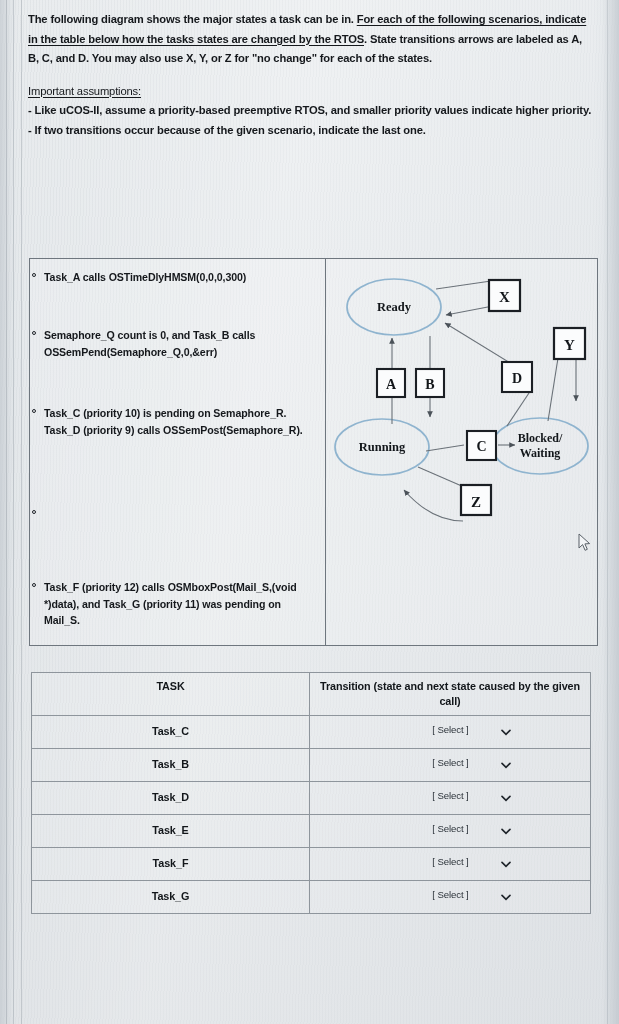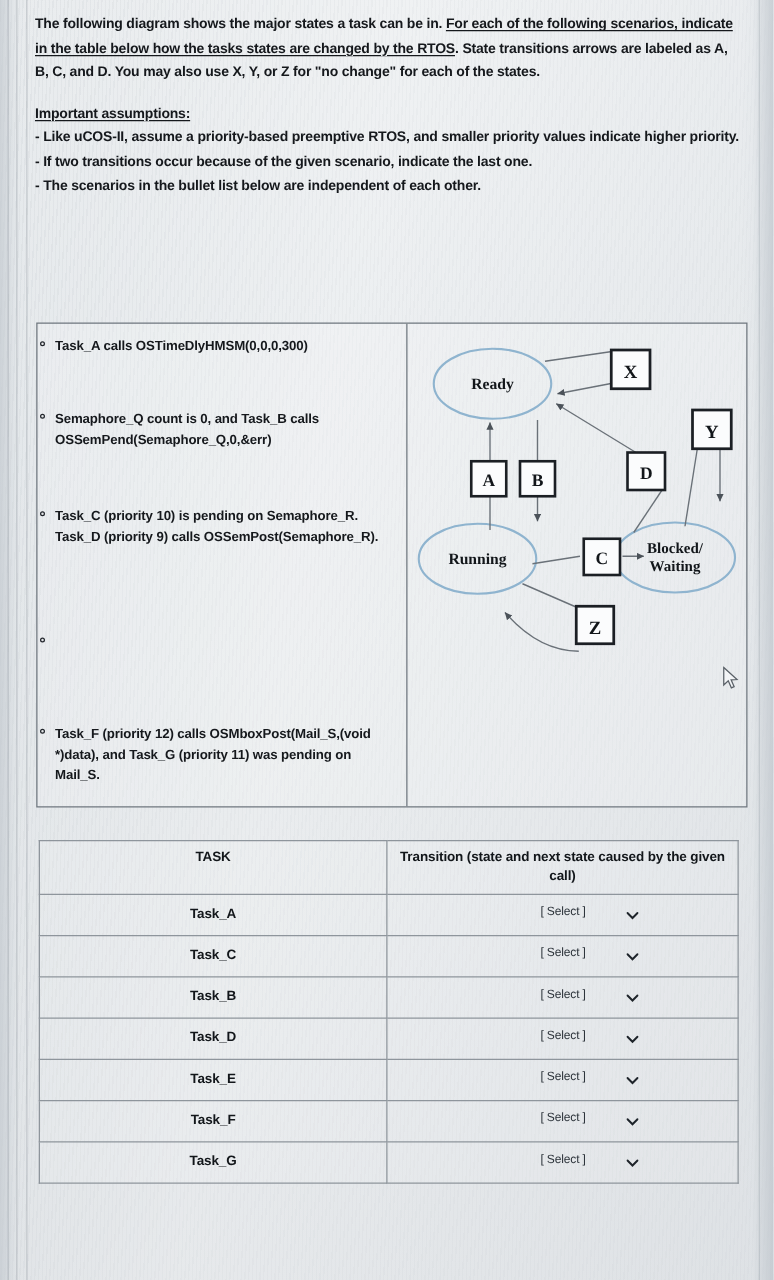--- a/index.html
+++ b/index.html
@@ -51,21 +51,21 @@
     font-size: 11.2px;
     font-weight: 700;
     line-height: 19.5px;
     letter-spacing: -0.15px;
     color: #15181c;
   }
   .prose p { margin: 0 0 0 0; }
   .prose .u { text-decoration: underline; text-underline-offset: 2px; }
   .gap { height: 13px; }
   .assume-head {
-    font-weight: 700;
+    font-weight: 400;
     text-decoration: underline;
     text-underline-offset: 2px;
   }
   .bullet-line { margin-top: 12px; }
 
   
   .panel {
     position: absolute;
     left: 29px;
     top: 258px;
@@ -207,21 +207,20 @@
   <div class="edge-line" style="left:13px;"></div>
   <div class="edge-line" style="left:21px;"></div>
   <div class="edge-line" style="right:11px; background:rgba(120,130,140,0.22);"></div>
 
   <div class="prose">
     <p><span>The following diagram shows the major states a task can be in. </span><span class="u">For each of the following scenarios, indicate in the table below how the tasks states are changed by the RTOS</span><span>. State transitions arrows are labeled as A, B, C, and D. You may also use X, Y, or Z for "no change" for each of the states.</span></p>
     <div class="gap"></div>
     <p class="assume-head">Important assumptions:</p>
     <p class="bullet-line">- Like uCOS-II, assume a priority-based preemptive RTOS, and smaller priority values indicate higher priority.</p>
     <p class="bullet-line">- If two transitions occur because of the given scenario, indicate the last one.</p>
-    <p class="bullet-line">- The scenarios in the bullet list below are independent of each other.</p>
   </div>
 
   <div class="panel">
     <div class="panel-split"></div>
 
     <div class="scenarios">
       <div class="scn" style="top:10px;">
         <span class="dot"></span>
         <span>Task_A calls OSTimeDlyHMSM(0,0,0,300)</span>
       </div>
@@ -327,31 +326,20 @@
 
   <table class="tbl">
     <thead>
       <tr>
         <th class="c-task">TASK</th>
         <th class="c-trans">Transition (state and next state caused by the given call)</th>
       </tr>
     </thead>
     <tbody>
       <tr>
-        <td class="c-task">Task_A</td>
-        <td class="c-trans">
-          <span class="selbox">[ Select ]</span>
-          <span class="caret">
-            <svg width="10" height="7" viewBox="0 0 10 7">
-                <path d="M1,1.4 L5,5.4 L9,1.4" fill="none" stroke="#1e242a" stroke-width="1.6" stroke-linecap="round"></path>
-              </svg>
-          </span>
-        </td>
-      </tr>
-      <tr>
         <td class="c-task">Task_C</td>
         <td class="c-trans">
           <span class="selbox">[ Select ]</span>
           <span class="caret">
             <svg width="10" height="7" viewBox="0 0 10 7">
                 <path d="M1,1.4 L5,5.4 L9,1.4" fill="none" stroke="#1e242a" stroke-width="1.6" stroke-linecap="round"></path>
               </svg>
           </span>
         </td>
       </tr>

